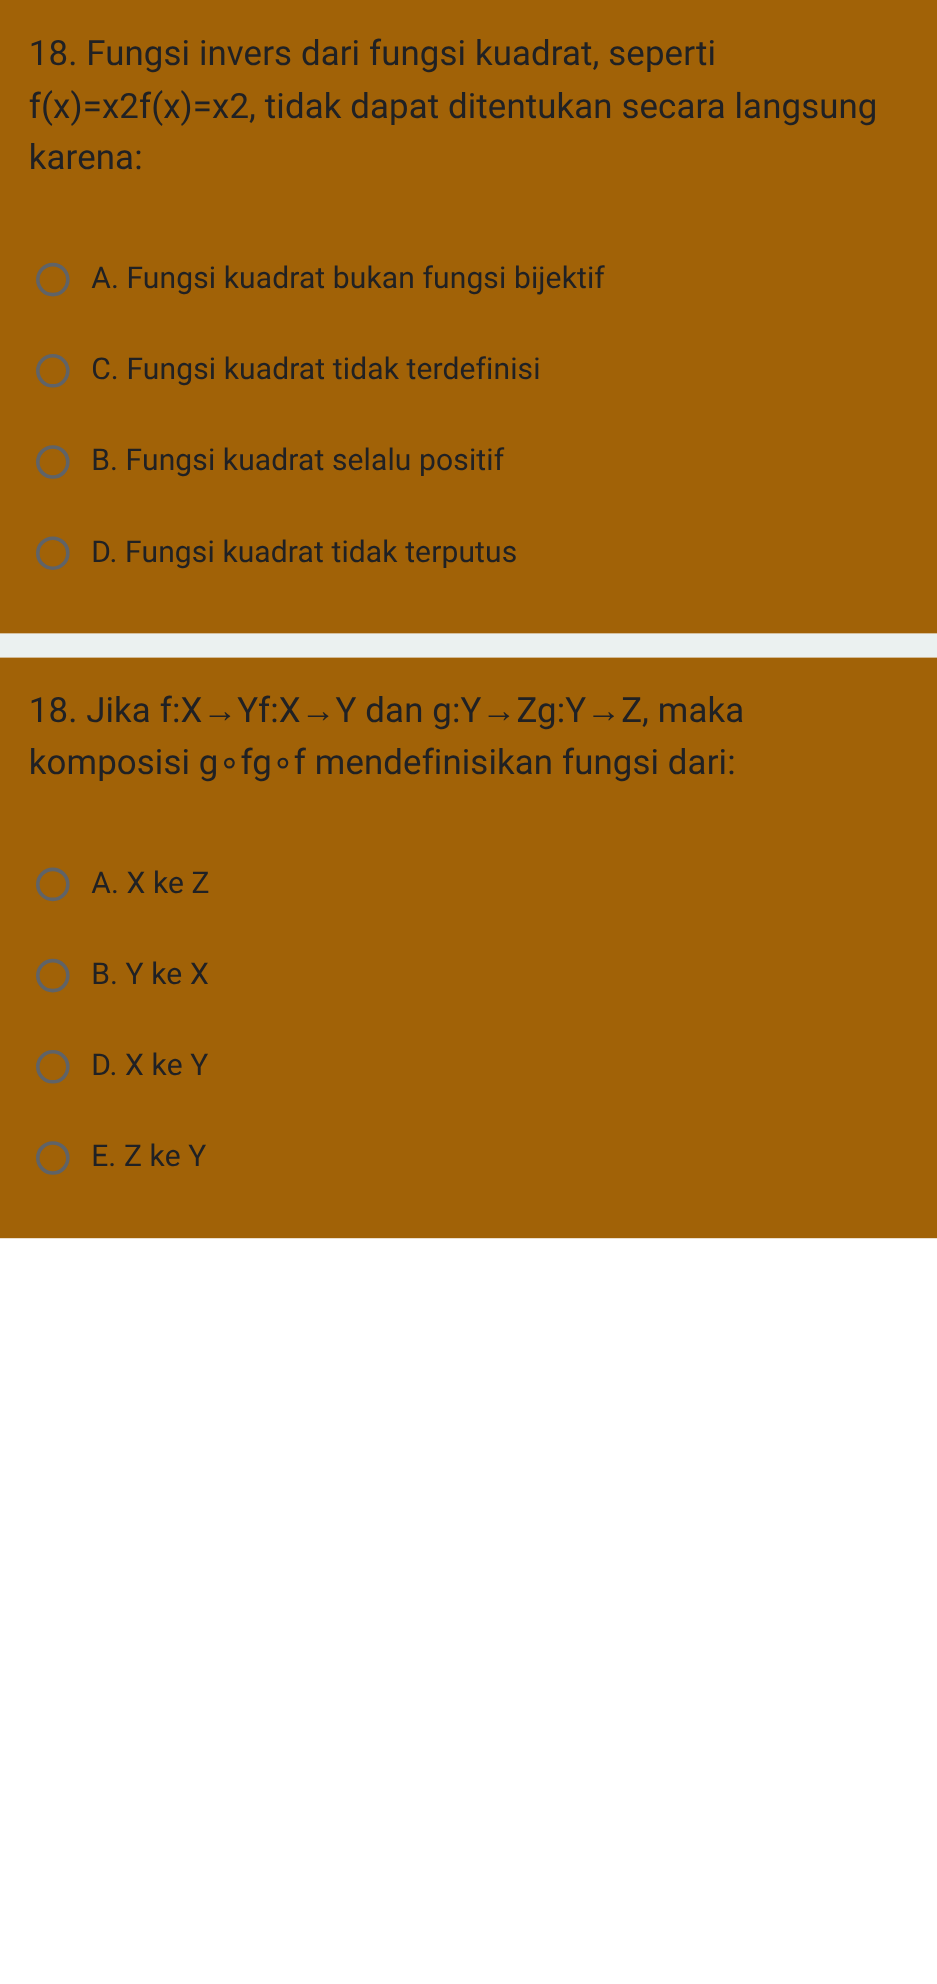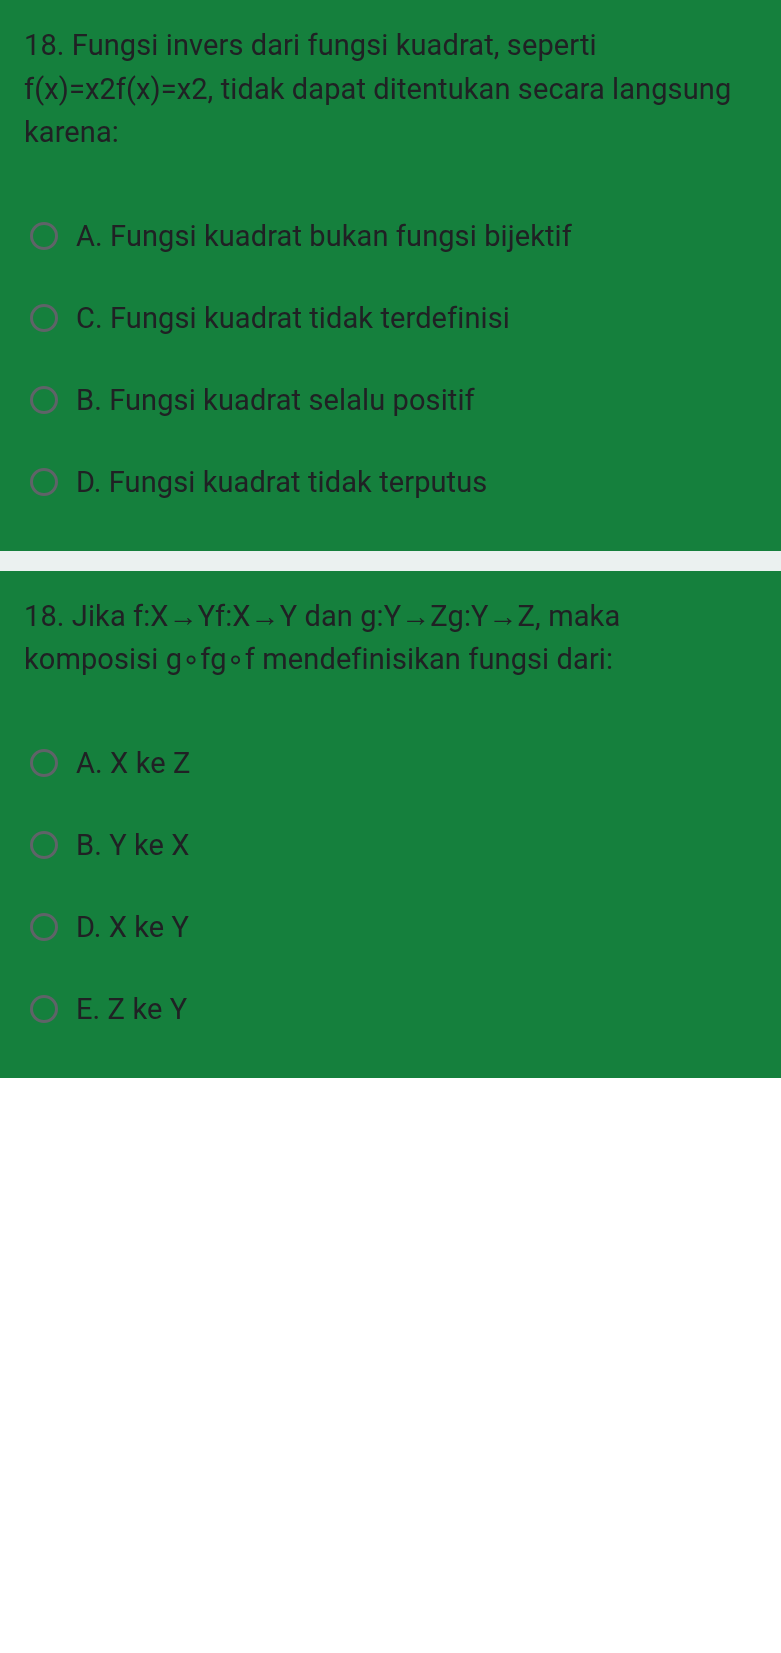--- a/index.html
+++ b/index.html
@@ -7,21 +7,21 @@
     padding: 0;
     box-sizing: border-box;
   }
   body {
     font-family: Roboto, Arial, sans-serif;
     background: #fff;
     width: 781px;
     color: #202124;
   }
   .question-block {
-    background: #15803d;
+    background: #a16207;
     padding: 24px 24px 28px 24px;
   }
   .question-text {
     font-size: 29px;
     line-height: 1.5;
     color: #202124;
     margin-bottom: 40px;
     letter-spacing: 0.1px;
   }
   .options {
@@ -38,21 +38,21 @@
   .radio {
     width: 28px;
     height: 28px;
     min-width: 28px;
     border: 3px solid #5f6368;
     border-radius: 50%;
     flex-shrink: 0;
     margin-left: 6px;
   }
   .option-label {
-    font-size: 29px;
+    font-size: 25px;
     line-height: 1.45;
     color: #202124;
     letter-spacing: 0.1px;
   }
   .divider {
     height: 20px;
     background: #ebf1f0;
     width: 100%;
   }
 </style>

